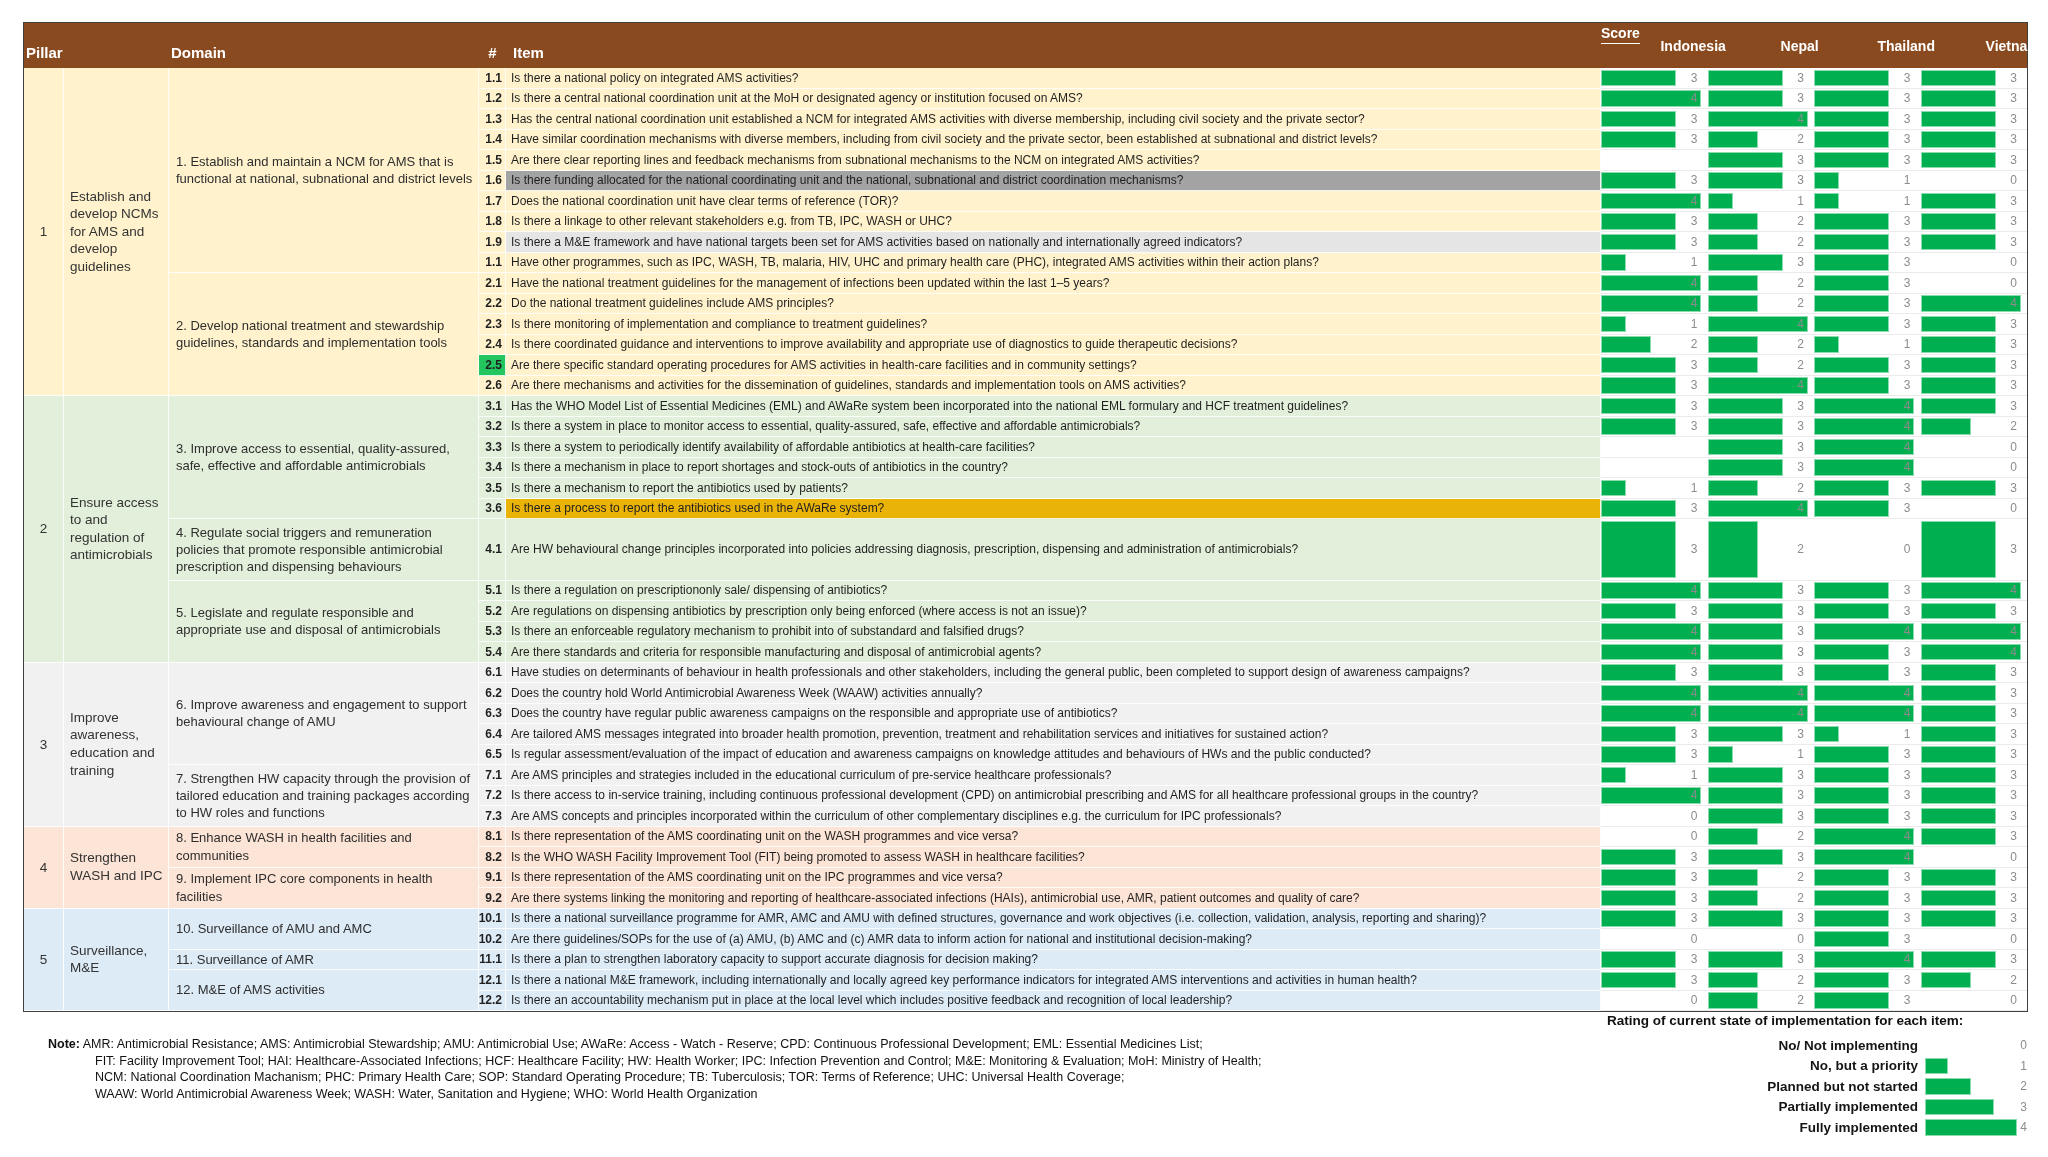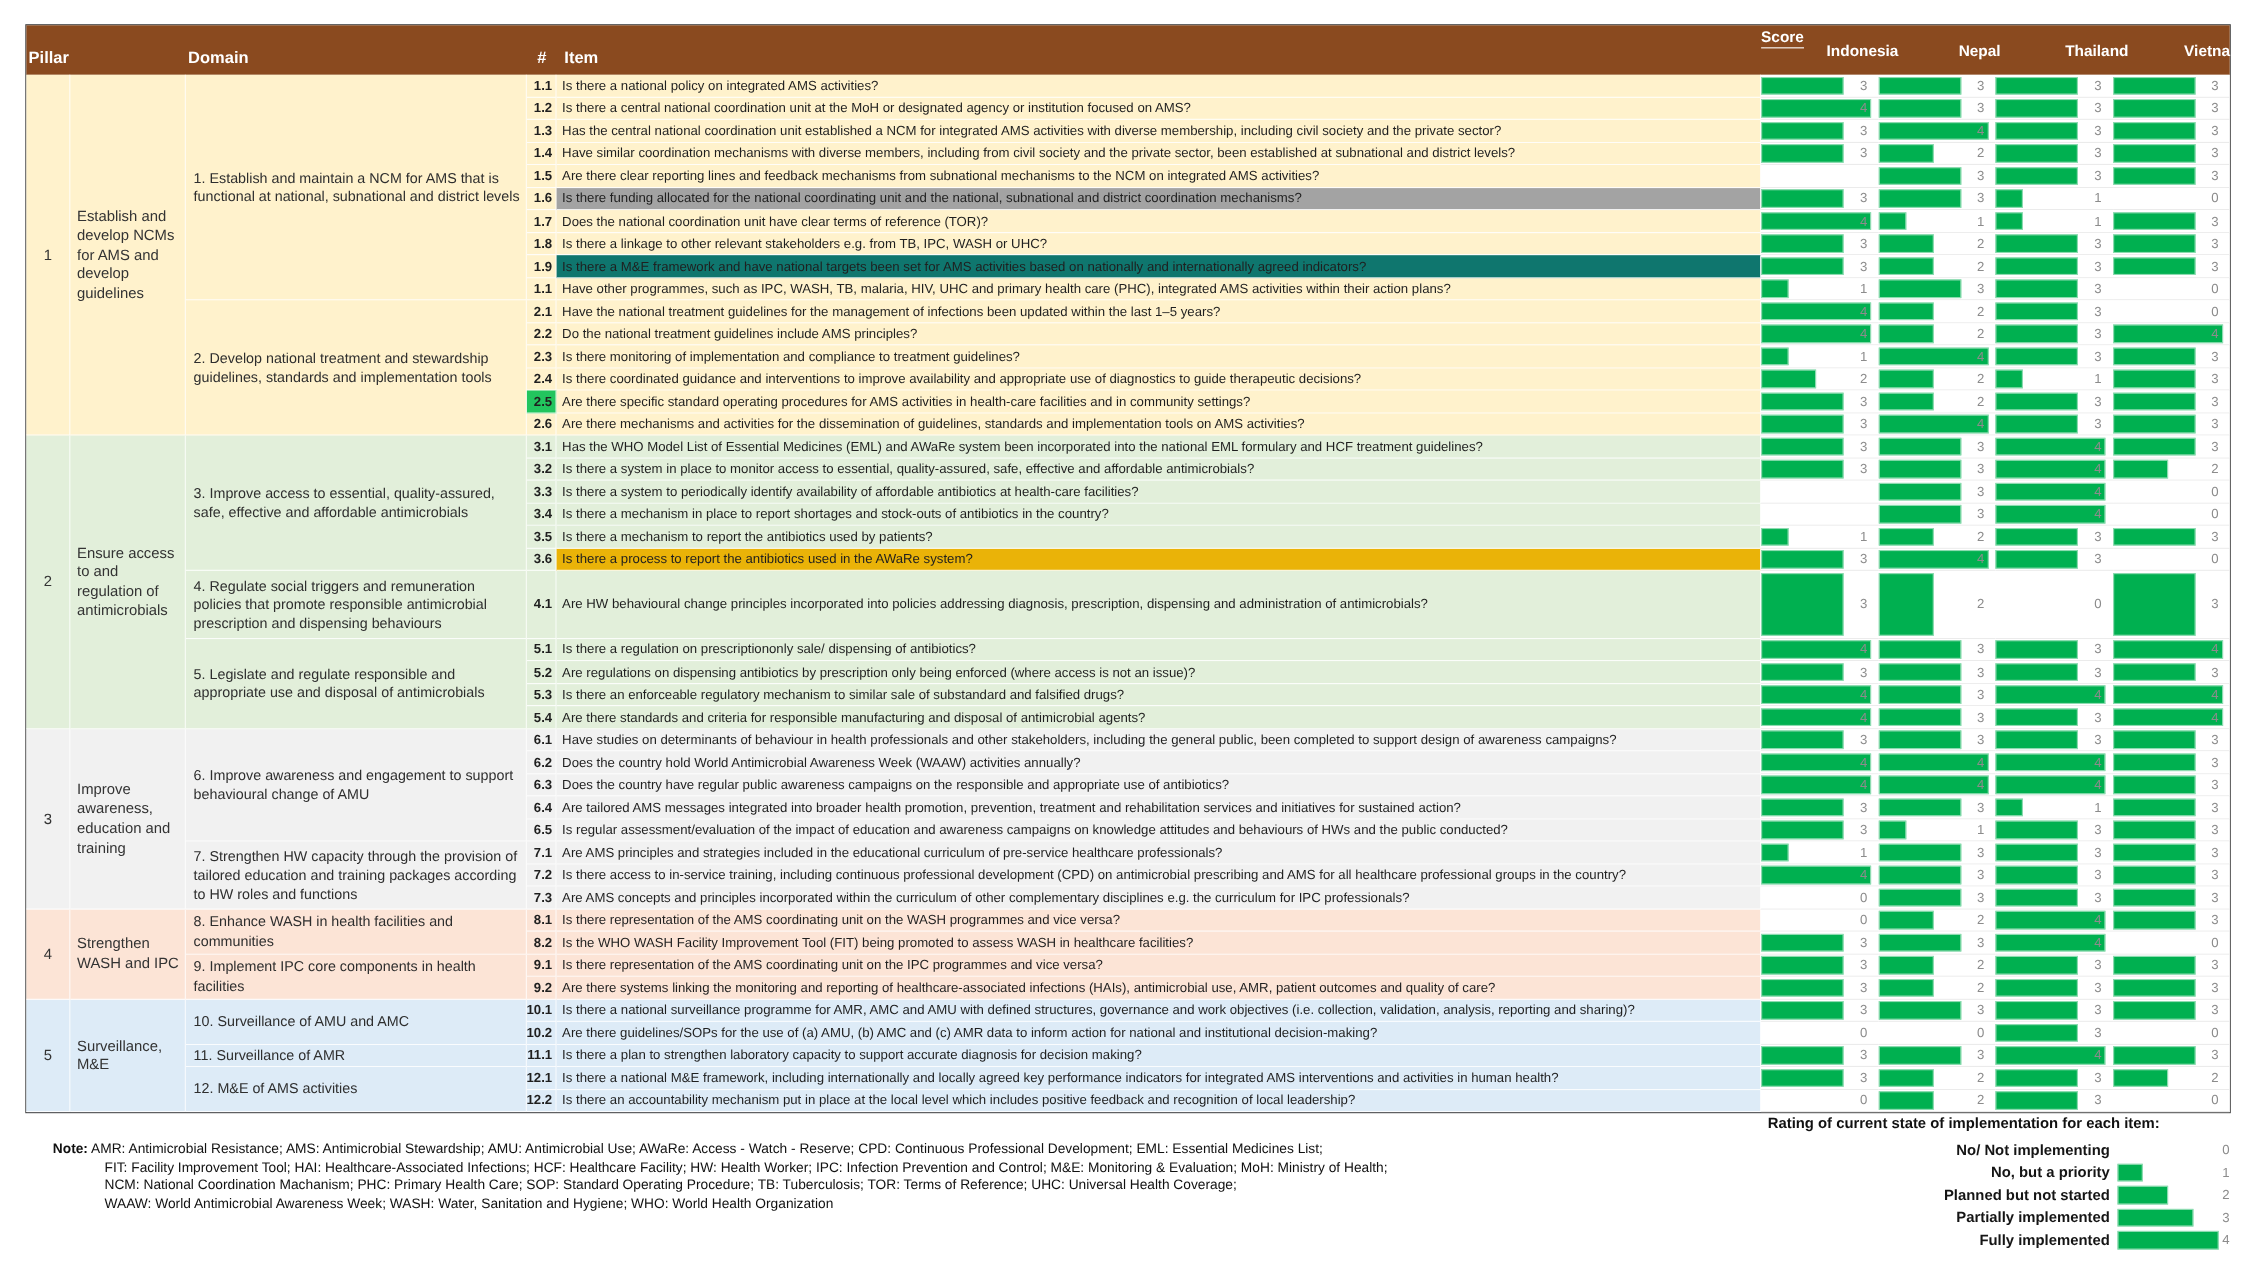--- a/index.html
+++ b/index.html
@@ -205,21 +205,21 @@
         </div>
         <div class="c-score">
           <div class="bar" style="width: 75px; background: rgb(0, 176, 80);"></div>
           <span class="val">3</span>
         </div>
         <div class="c-score">
           <div class="bar" style="width: 75px; background: rgb(0, 176, 80);"></div>
           <span class="val">3</span>
         </div>
         <div class="c c-num" style="background: rgb(255, 242, 204);">1.9</div>
-        <div class="c c-item" style="background: #0f766e;">Is there a M&amp;E framework and have national targets been set for AMS activities based on nationally and internationally agreed indicators?</div>
+        <div class="c c-item" style="background: #e5e5e5;">Is there a M&amp;E framework and have national targets been set for AMS activities based on nationally and internationally agreed indicators?</div>
         <div class="c-score">
           <div class="bar" style="width: 75px; background: rgb(0, 176, 80);"></div>
           <span class="val">3</span>
         </div>
         <div class="c-score">
           <div class="bar" style="width: 50px; background: rgb(0, 176, 80);"></div>
           <span class="val">2</span>
         </div>
         <div class="c-score">
           <div class="bar" style="width: 75px; background: rgb(0, 176, 80);"></div>
@@ -505,21 +505,21 @@
         </div>
         <div class="c-score">
           <div class="bar" style="width: 75px; background: rgb(0, 176, 80);"></div>
           <span class="val">3</span>
         </div>
         <div class="c-score">
           <div class="bar" style="width: 75px; background: rgb(0, 176, 80);"></div>
           <span class="val">3</span>
         </div>
         <div class="c c-num" style="background: rgb(226, 239, 218);">5.3</div>
-        <div class="c c-item" style="background: rgb(226, 239, 218);">Is there an enforceable regulatory mechanism to similar sale of substandard and falsified drugs?</div>
+        <div class="c c-item" style="background: rgb(226, 239, 218);">Is there an enforceable regulatory mechanism to prohibit into of substandard and falsified drugs?</div>
         <div class="c-score">
           <div class="bar" style="width: 100px; background: rgb(0, 176, 80);"></div>
           <span class="val">4</span>
         </div>
         <div class="c-score">
           <div class="bar" style="width: 75px; background: rgb(0, 176, 80);"></div>
           <span class="val">3</span>
         </div>
         <div class="c-score">
           <div class="bar" style="width: 100px; background: rgb(0, 176, 80);"></div>

